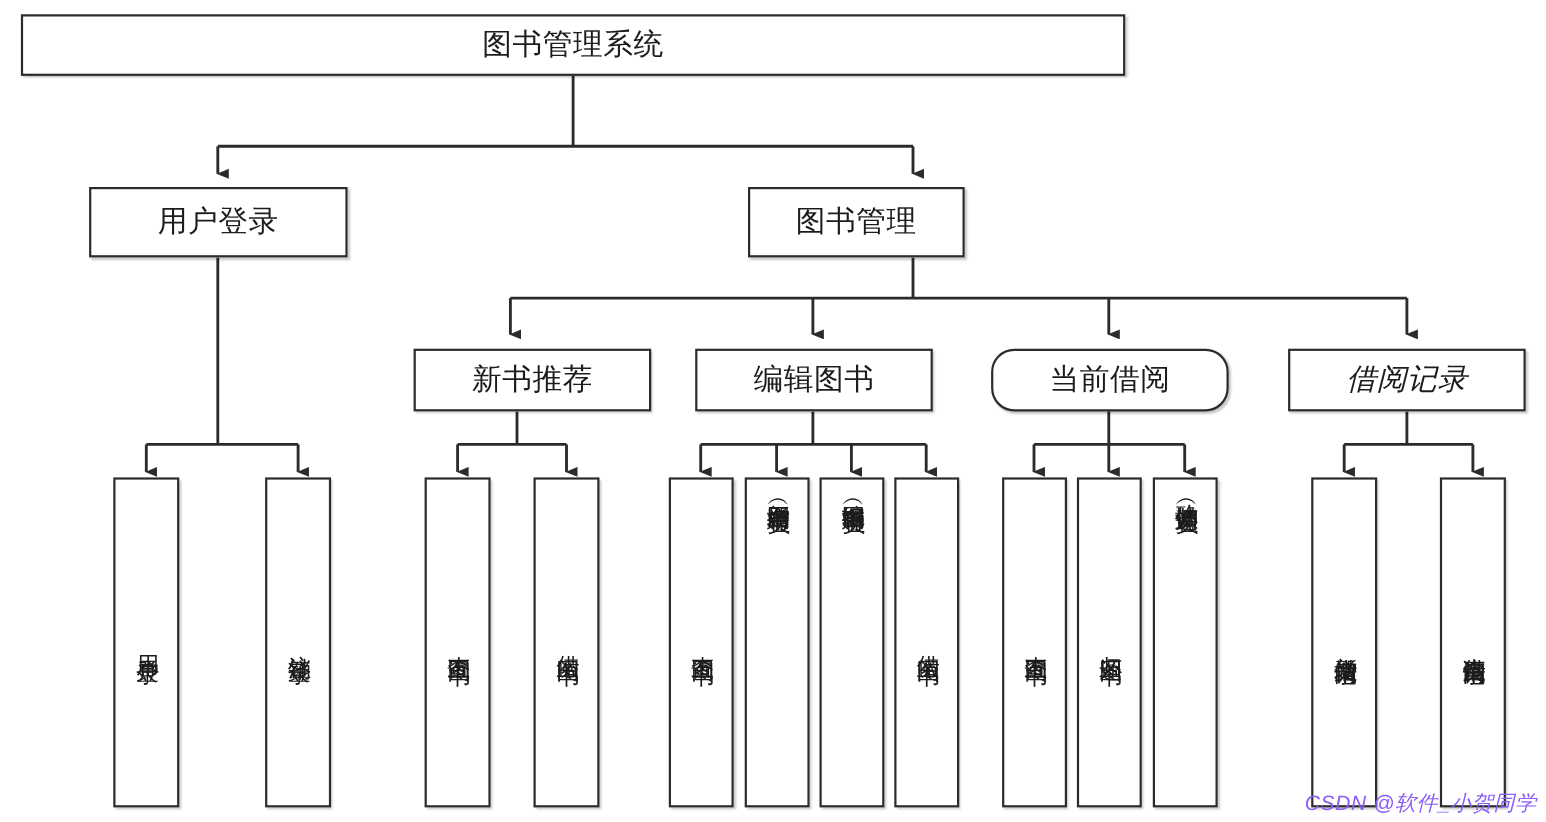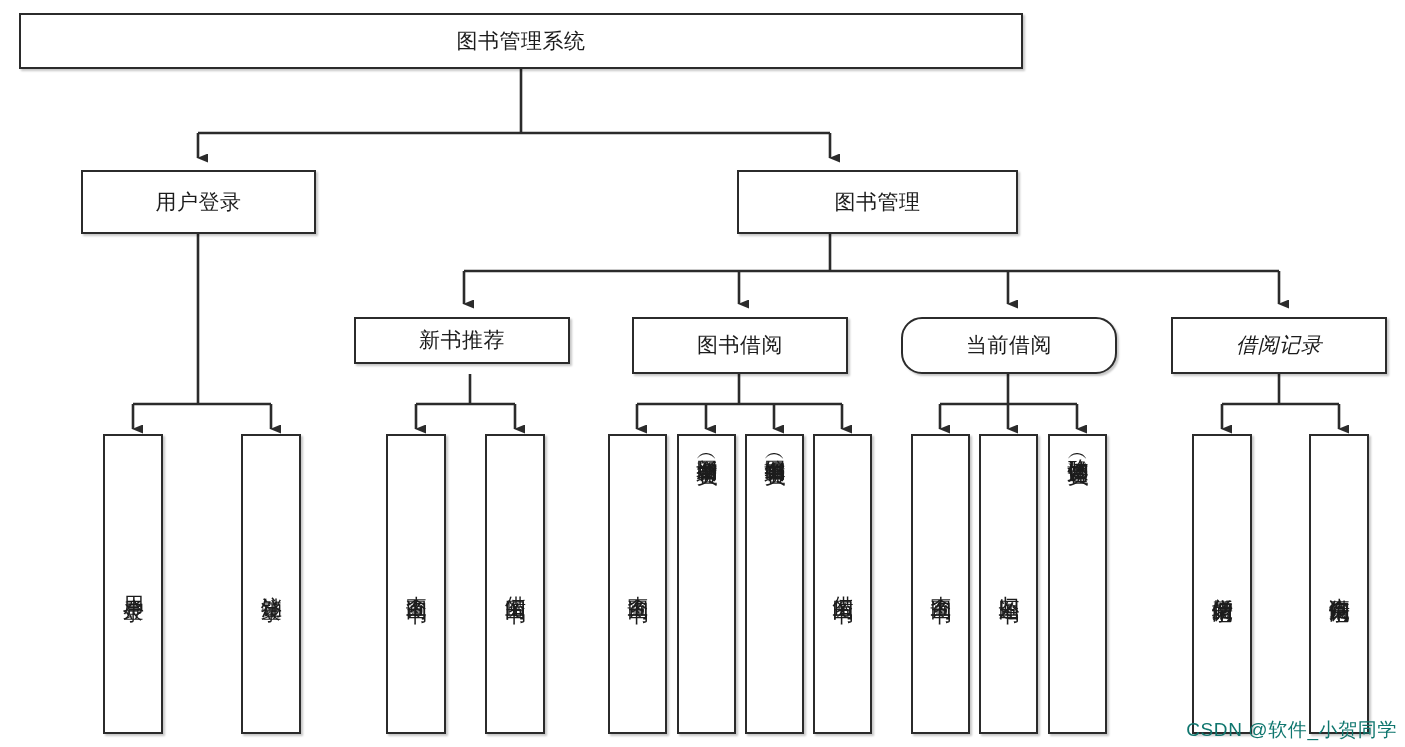--- a/index.html
+++ b/index.html
@@ -31,21 +31,21 @@
     position: absolute;
     box-sizing: border-box;
     background: #ffffff;
     border: 2.4px solid #2b2b2b;
     display: flex;
     align-items: center;
     justify-content: center;
     box-shadow: 2px 2px 2px rgba(0,0,0,0.22);
   }
   .node-label {
-    font-size: 21px;
+    font-size: 27px;
     line-height: 1.18;
     letter-spacing: 0.5px;
     color: #1c1c1c;
     text-align: center;
     white-space: nowrap;
   }
   
   .node.vertical {
     align-items: center;
     justify-content: center;
@@ -66,24 +66,25 @@
     align-items: flex-start;
   }
   .node.vertical.top-aligned .node-label {
     margin-top: 2px;
   }
   #watermark {
     position: absolute;
     right: 8px;
     bottom: 4px;
     font-size: 19px;
-    color: #0f766e;
+    color: #8b5cf6;
     letter-spacing: 0.6px;
     white-space: nowrap;
     user-select: none;
+    font-style: italic;
   }
 </style>
 </head>
 <body>
 
 <div id="diagram-root">
 
   <svg id="connector-layer" viewBox="0 0 1405 747" width="1405" height="747" xmlns="http://www.w3.org/2000/svg">
     <defs>
       <marker id="arrowhead" markerWidth="9" markerHeight="11" refX="4.5" refY="10" orient="auto" markerUnits="userSpaceOnUse">
@@ -136,30 +137,30 @@
   </svg>
 
   <div class="node" style="left:19px; top:13px; width:1004px; height:56px;">
     <span class="node-label">图书管理系统</span>
   </div>
 
   <div class="node" style="left:81px; top:170px; width:235px; height:64px;">
     <span class="node-label">用户登录</span>
   </div>
 
-  <div class="node" style="left:737px; top:170px; width:281px; height:64px;">
+  <div class="node" style="left:680px; top:170px; width:197px; height:64px;">
     <span class="node-label">图书管理</span>
   </div>
 
-  <div class="node" style="left:354px; top:317px; width:216px; height:47px;">
+  <div class="node" style="left:376px; top:317px; width:216px; height:57px;">
     <span class="node-label">新书推荐</span>
   </div>
 
   <div class="node" style="left:632px; top:317px; width:216px; height:57px;">
-    <span class="node-label">图书借阅</span>
+    <span class="node-label">编辑图书</span>
   </div>
 
   <div class="node" style="left:901px; top:317px; width:216px; height:57px;border-radius:21px;">
     <span class="node-label">当前借阅</span>
   </div>
 
   <div class="node" style="left:1171px; top:317px; width:216px; height:57px;font-style:italic;">
     <span class="node-label">借阅记录</span>
   </div>
 

